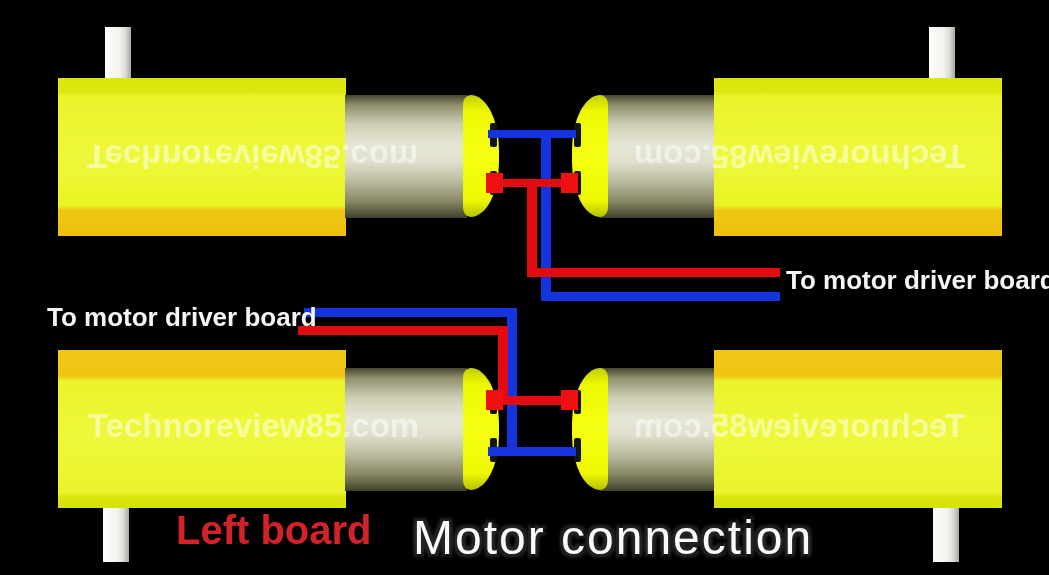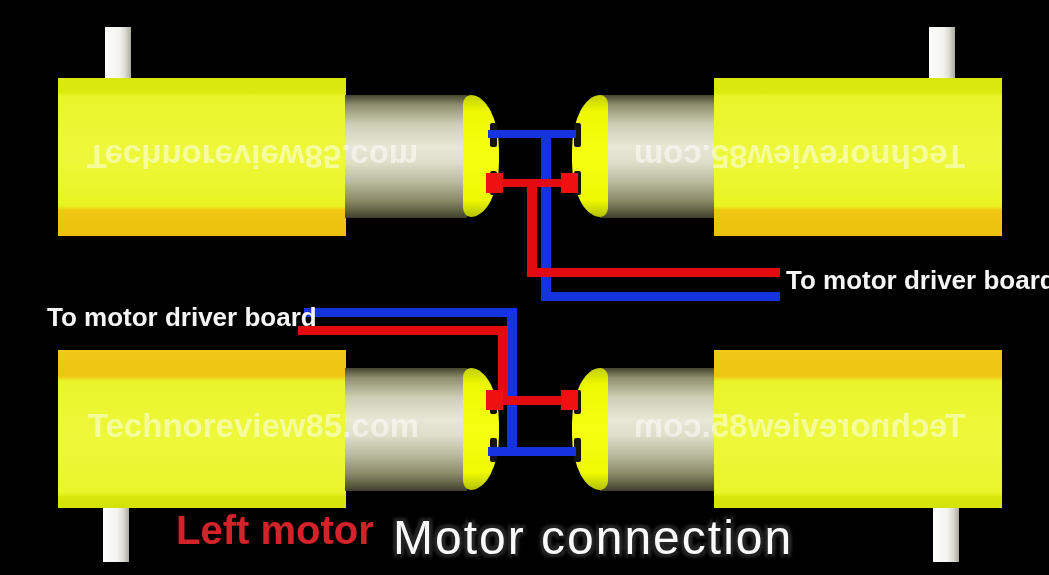--- a/index.html
+++ b/index.html
@@ -108,18 +108,18 @@
 
   <div class="wire blue" style="left:304px;top:308px;width:213px;height:9px;"></div>
   <div class="wire blue" style="left:507px;top:308px;width:10px;height:148px;"></div>
   <div class="wire blue" style="left:488px;top:447px;width:88px;height:9px;"></div>
   <div class="wire red" style="left:298px;top:326px;width:210px;height:9px;"></div>
   <div class="wire red" style="left:498px;top:326px;width:10px;height:79px;"></div>
   <div class="wire red" style="left:494px;top:396px;width:76px;height:9px;"></div>
   <div class="terminal" style="left:486px;top:390px;"></div>
   <div class="terminal" style="left:561px;top:390px;"></div>
 
-  <div class="motor-label" style="left:176px;top:508px;">Left motor</div>
+  <div class="motor-label" style="left:176px;top:508px;">Left board</div>
   <div class="driver-label" style="left:786px;top:265px;">To motor driver board</div>
   <div class="driver-label" style="left:47px;top:302px;">To motor driver board</div>
-  <div class="caption" style="left:393px;top:510px;">Motor connection</div>
+  <div class="caption" style="left:413px;top:510px;">Motor connection</div>
 
 </div>
 
 </body></html>

